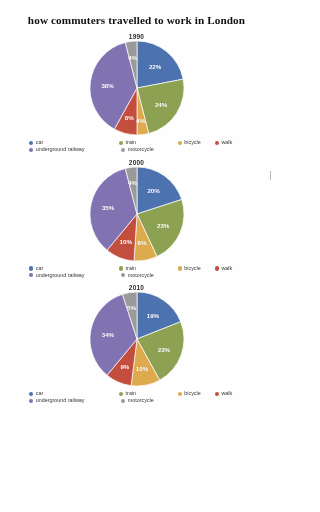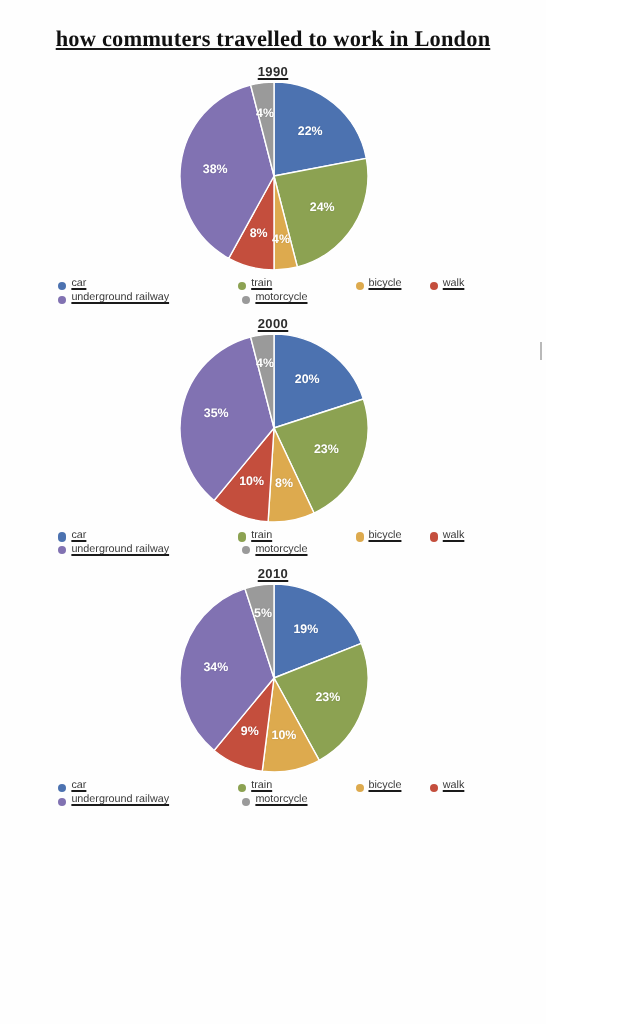--- a/index.html
+++ b/index.html
@@ -13,21 +13,20 @@
     overflow: hidden;
     font-family: "Liberation Sans", sans-serif;
     color: #1a1a1a;
     position: relative;
   }
   .page {
     width: 273px;
     height: 512px;
     position: relative;
     background: #fefefe;
-    text-decoration: underline;
   }
   .doc-title {
     font-family: "Liberation Serif", serif;
     font-weight: bold;
     font-size: 11.2px;
     letter-spacing: 0.1px;
     color: #111111;
     text-align: center;
     padding: 14px 6px 0 6px;
     line-height: 1.2;

